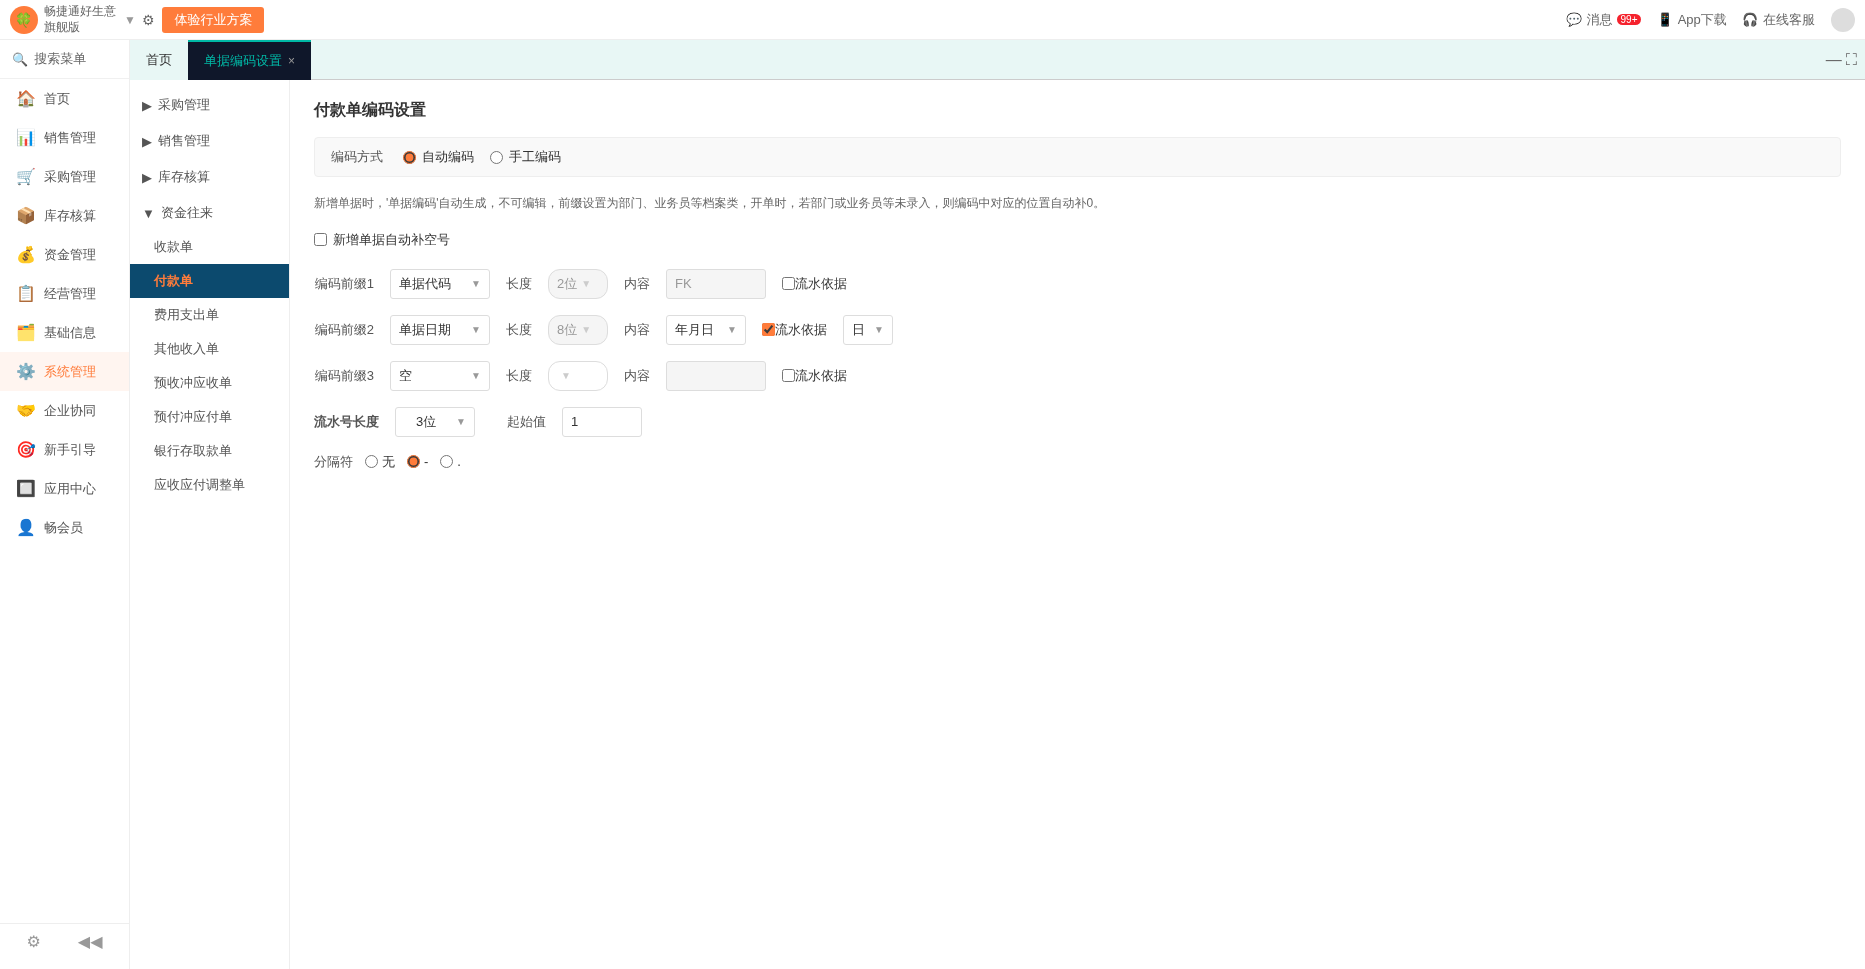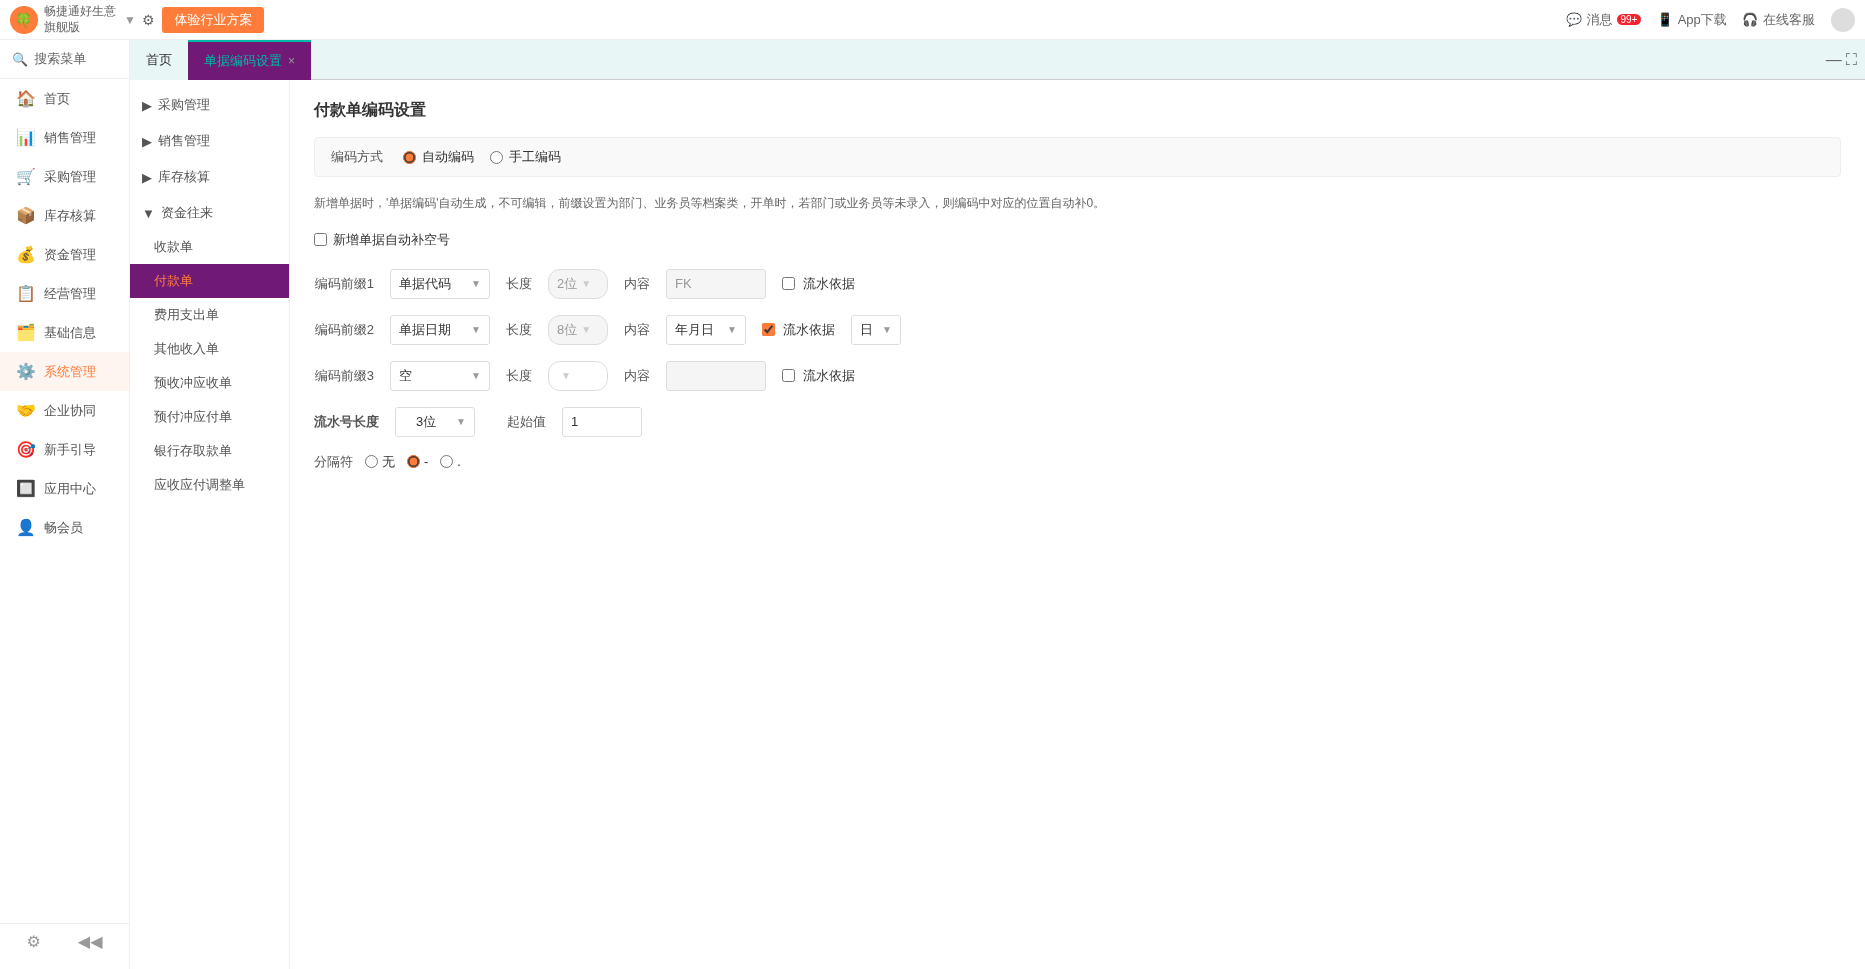--- a/index.html
+++ b/index.html
@@ -33,34 +33,34 @@
     .sidebar-bottom { display: flex; align-items: center; justify-content: space-around; padding: 8px; border-top: 1px solid #eee; }
     .sidebar-bottom-btn { color: #999; cursor: pointer; font-size: 16px; }
 
     
     .content-area { flex: 1; display: flex; flex-direction: column; overflow: hidden; }
 
     
     .tabbar { height: 40px; background: #e8f7f5; display: flex; align-items: center; padding: 0; border-bottom: 1px solid #ccc; }
     .tab { padding: 0 16px; height: 40px; display: flex; align-items: center; cursor: pointer; font-size: 13px; color: #333; gap: 6px; }
     .tab.home { background: #e8f7f5; color: #333; }
-    .tab.active { background: #701a75; border-top: 2px solid #00b9a6; color: #00b9a6; }
+    .tab.active { background: #0f172a; border-top: 2px solid #00b9a6; color: #00b9a6; }
     .tab-close { color: #999; font-size: 12px; cursor: pointer; }
     .tabbar-actions { margin-left: auto; display: flex; align-items: center; gap: 4px; padding-right: 8px; }
     .tabbar-action-btn { color: #666; cursor: pointer; font-size: 16px; }
 
     
     .page-content { flex: 1; display: flex; overflow: hidden; background: #f5f5f5; }
 
     
     .second-sidebar { width: 160px; background: #fff; border-right: 1px solid #eee; padding: 8px 0; overflow-y: auto; }
     .second-sidebar-group { margin-bottom: 2px; }
     .second-sidebar-header { display: flex; align-items: center; gap: 6px; padding: 8px 12px; cursor: pointer; color: #555; font-size: 13px; }
     .second-sidebar-item { padding: 8px 24px; cursor: pointer; color: #555; font-size: 13px; }
-    .second-sidebar-item.active { background: #701a75; color: #ff7c3b; font-weight: 400; }
+    .second-sidebar-item.active { background: #0c4a6e; color: #ff7c3b; font-weight: 700; }
 
     
     .form-area { flex: 1; padding: 20px 24px; overflow-y: auto; background: #fff; position: relative; }
     .form-title { font-size: 16px; font-weight: 600; color: #333; margin-bottom: 16px; }
 
     
     .encoding-section { background: #f9f9f9; border: 1px solid #eee; border-radius: 4px; padding: 10px 16px; margin-bottom: 16px; display: flex; align-items: flex-start; gap: 20px; }
     .radio-group { display: flex; align-items: center; gap: 16px; }
     .radio-label { display: flex; align-items: center; gap: 6px; cursor: pointer; font-size: 13px; }
     .radio-label input { accent-color: #ff7c3b; }
@@ -81,21 +81,21 @@
     
     .form-row { display: flex; align-items: center; gap: 16px; margin-bottom: 16px; }
     .form-label { width: 60px; text-align: right; color: #555; font-size: 13px; white-space: nowrap; }
     .form-select { height: 30px; border: 1px solid #ddd; border-radius: 3px; padding: 0 8px; font-size: 13px; background: #fff; display: flex; align-items: center; justify-content: space-between; cursor: pointer; min-width: 100px; }
     .form-select .arrow { color: #999; font-size: 10px; margin-left: 8px; }
     .form-input { height: 30px; border: 1px solid #ddd; border-radius: 12px; padding: 0 8px; font-size: 13px; background: #fff; min-width: 80px; display: flex; align-items: center; }
     .form-input.disabled { background: #f5f5f5; color: #999; }
     .content-label { color: #555; font-size: 13px; }
     .content-value { height: 30px; border: 1px solid #ddd; border-radius: 3px; padding: 0 8px; font-size: 13px; background: #f5f5f5; color: #999; min-width: 100px; display: flex; align-items: center; }
 
-    .checkbox-inline { display: flex; align-items: center; gap: 8px; font-size: 13px; }
+    .checkbox-inline { display: flex; align-items: center; gap: 0; font-size: 13px; }
     .checkbox-inline input { accent-color: #ff7c3b; }
 
     
     .stream-row { display: flex; align-items: center; gap: 16px; margin-bottom: 16px; }
 
     
     .separator-row { display: flex; align-items: center; gap: 12px; margin-top: 8px; font-size: 13px; }
     .separator-label { color: #555; }
     .sep-radio { display: flex; align-items: center; gap: 4px; cursor: pointer; }
     .sep-radio input { accent-color: #ff7c3b; }

